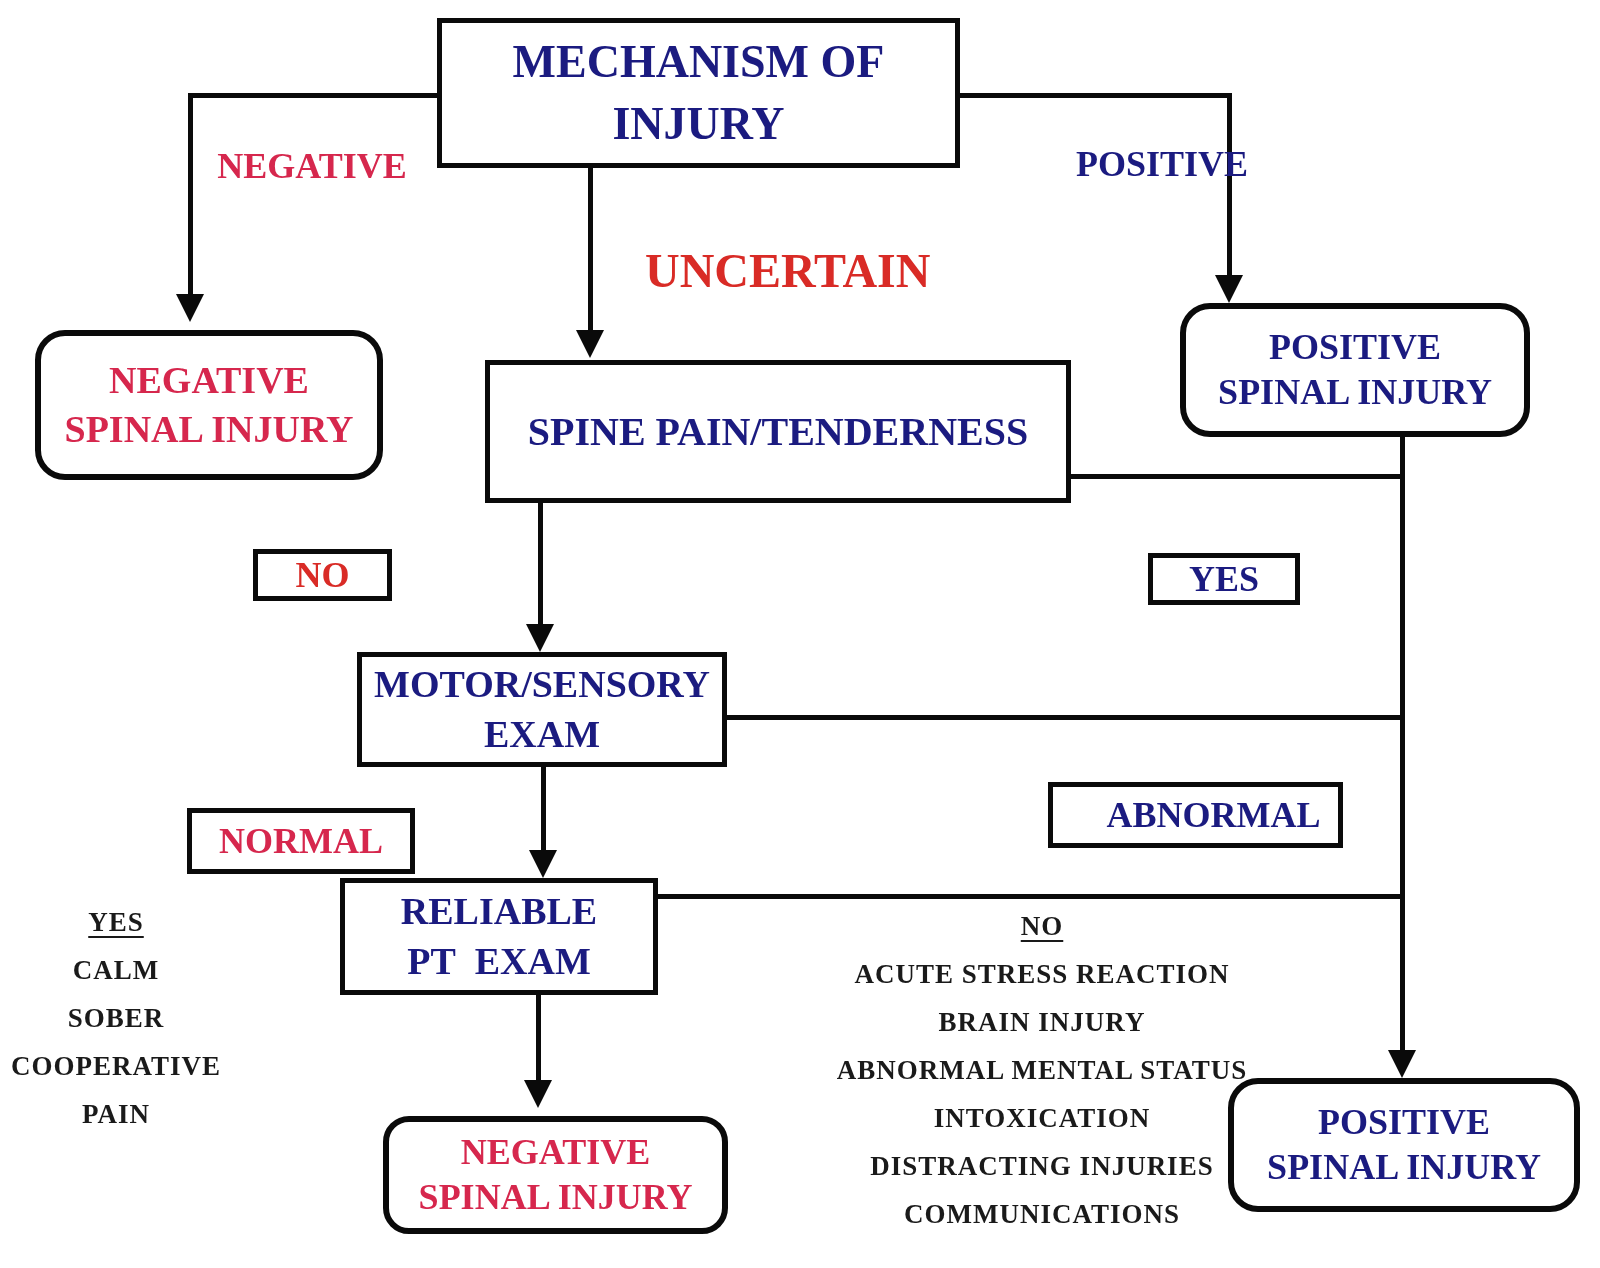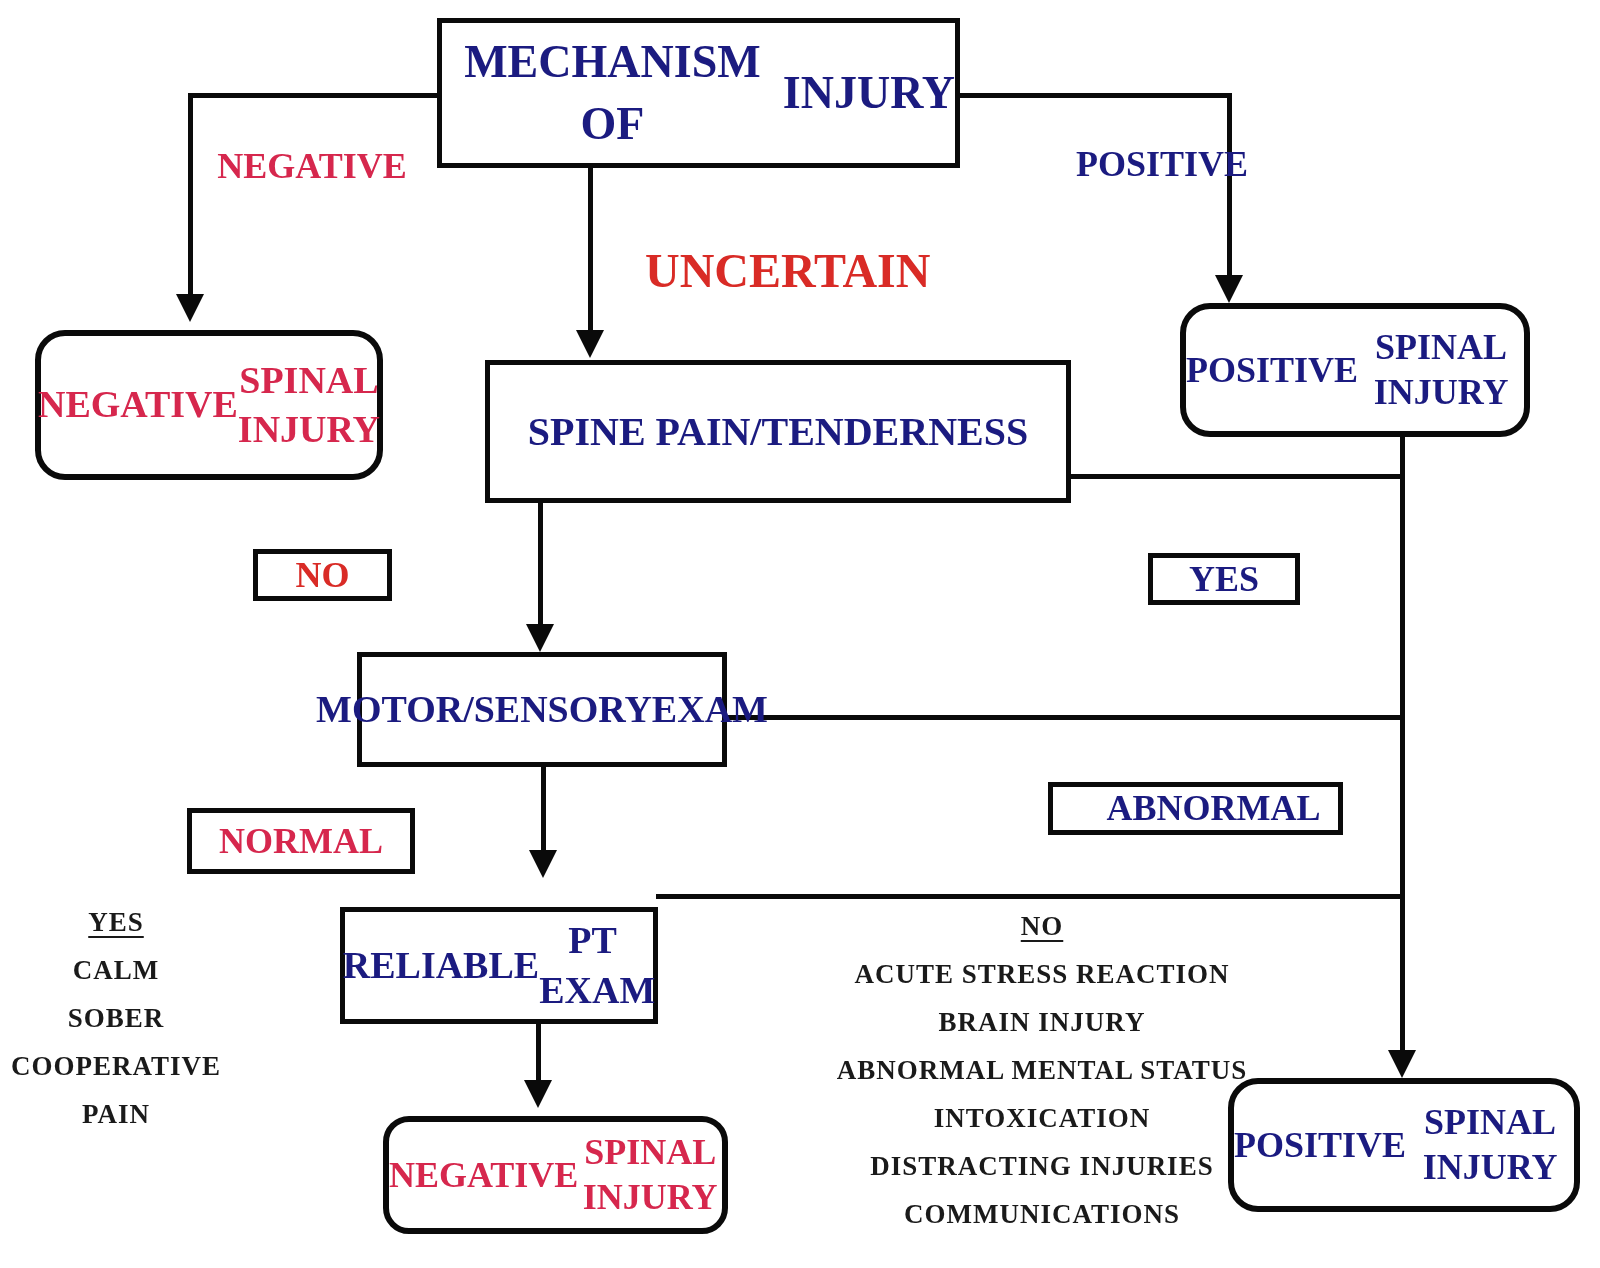--- a/index.html
+++ b/index.html
@@ -6,21 +6,21 @@
   #canvas{
     position:relative;width:1600px;height:1268px;background:var(--color-background,#ffffff);
     font-family:"Liberation Serif","DejaVu Serif",serif;overflow:hidden;
   }
   *{box-sizing:border-box;}
   .navy{color:var(--color-navy,#1b1b80);}
   .crimson{color:var(--color-crimson,#d6274d);margin-top:8px;}
   .red{color:var(--color-red,#d92b26);}
   .box,.rounded,.tag{
     position:absolute;background:#fff;border:5px solid var(--color-line,#0a0a0a);
-    display:flex;flex-direction:row;align-items:center;justify-content:center;
+    display:flex;flex-direction:column;align-items:center;justify-content:center;
     text-align:center;font-weight:bold;
   }
   .box{border-width:5px;}
   .rounded{border-width:6px;border-radius:30px;}
   .tag{border-width:5px;}
   .lbl{position:absolute;font-weight:bold;text-align:center;}
   .edge{position:absolute;background:var(--color-line,#0a0a0a);}
   .ah{position:absolute;width:0;height:0;border-left:14px solid transparent;border-right:14px solid transparent;border-top:28px solid var(--color-line,#0a0a0a);}
   .f46{font-size:46px;line-height:1.35;}
   .f40{font-size:40px;line-height:1.2;margin-left:48px;}
@@ -68,21 +68,21 @@
 
   <div class="box f40 navy" style="left:437px;top:360px;width:586px;height:143px;">
     <div>SPINE PAIN/TENDERNESS</div>
   </div>
 
   <div class="box f38 navy" style="left:357px;top:652px;width:370px;height:115px;text-align:center;">
     <div>MOTOR/SENSORY</div>
     <div>EXAM</div>
   </div>
 
-  <div class="box f38 navy" style="left:340px;top:878px;width:318px;height:117px;margin-top:29px;">
+  <div class="box f38 navy" style="left:340px;top:878px;width:318px;height:117px;">
     <div>RELIABLE</div>
     <div>PT&nbsp; EXAM</div>
   </div>
 
   <div class="rounded f38 crimson" style="left:35px;top:322px;width:348px;height:150px;">
     <div>NEGATIVE</div>
     <div>SPINAL INJURY</div>
   </div>
 
   <div class="rounded f36 navy" style="left:1180px;top:303px;width:350px;height:134px;">
@@ -102,21 +102,21 @@
 
   <div class="tag f36 red" style="left:253px;top:549px;width:139px;height:52px;">
     <div>NO</div>
   </div>
   <div class="tag f36 navy" style="left:1148px;top:553px;width:152px;height:52px;">
     <div>YES</div>
   </div>
   <div class="tag f36 crimson" style="left:187px;top:800px;width:228px;height:66px;">
     <div>NORMAL</div>
   </div>
-  <div class="tag f36 navy" style="left:1048px;top:782px;width:295px;height:53px;padding-left:36px;">
+  <div class="tag f36 navy" style="left:1048px;top:782px;width:295px;height:66px;padding-left:36px;">
     <div>ABNORMAL</div>
   </div>
 
   <div class="lbl f36 crimson" style="left:212px;top:136px;width:200px;">NEGATIVE</div>
   <div class="lbl f36 navy" style="left:1062px;top:142px;width:200px;">POSITIVE</div>
   <div class="lbl red" style="left:645px;top:243px;width:260px;font-size:48px;">UNCERTAIN</div>
 
   <div class="list" style="left:0px;top:898px;width:232px;">
     <div class="head">YES</div>
     <div>CALM</div>

